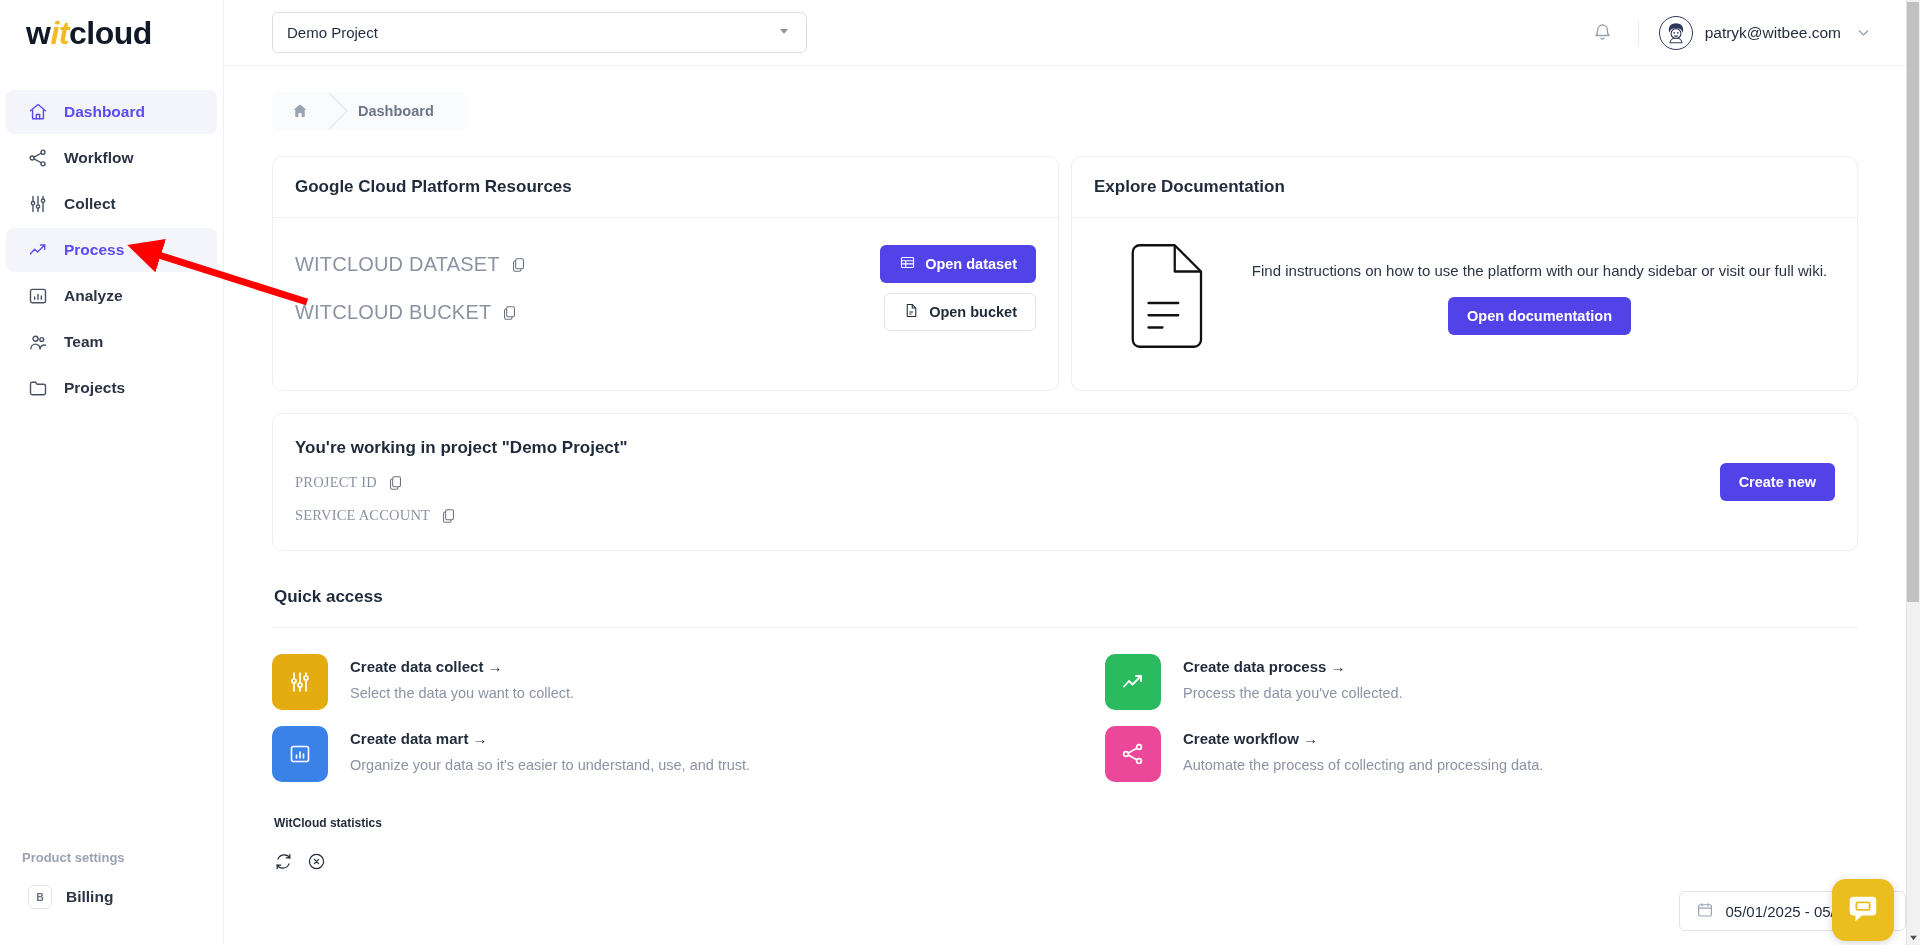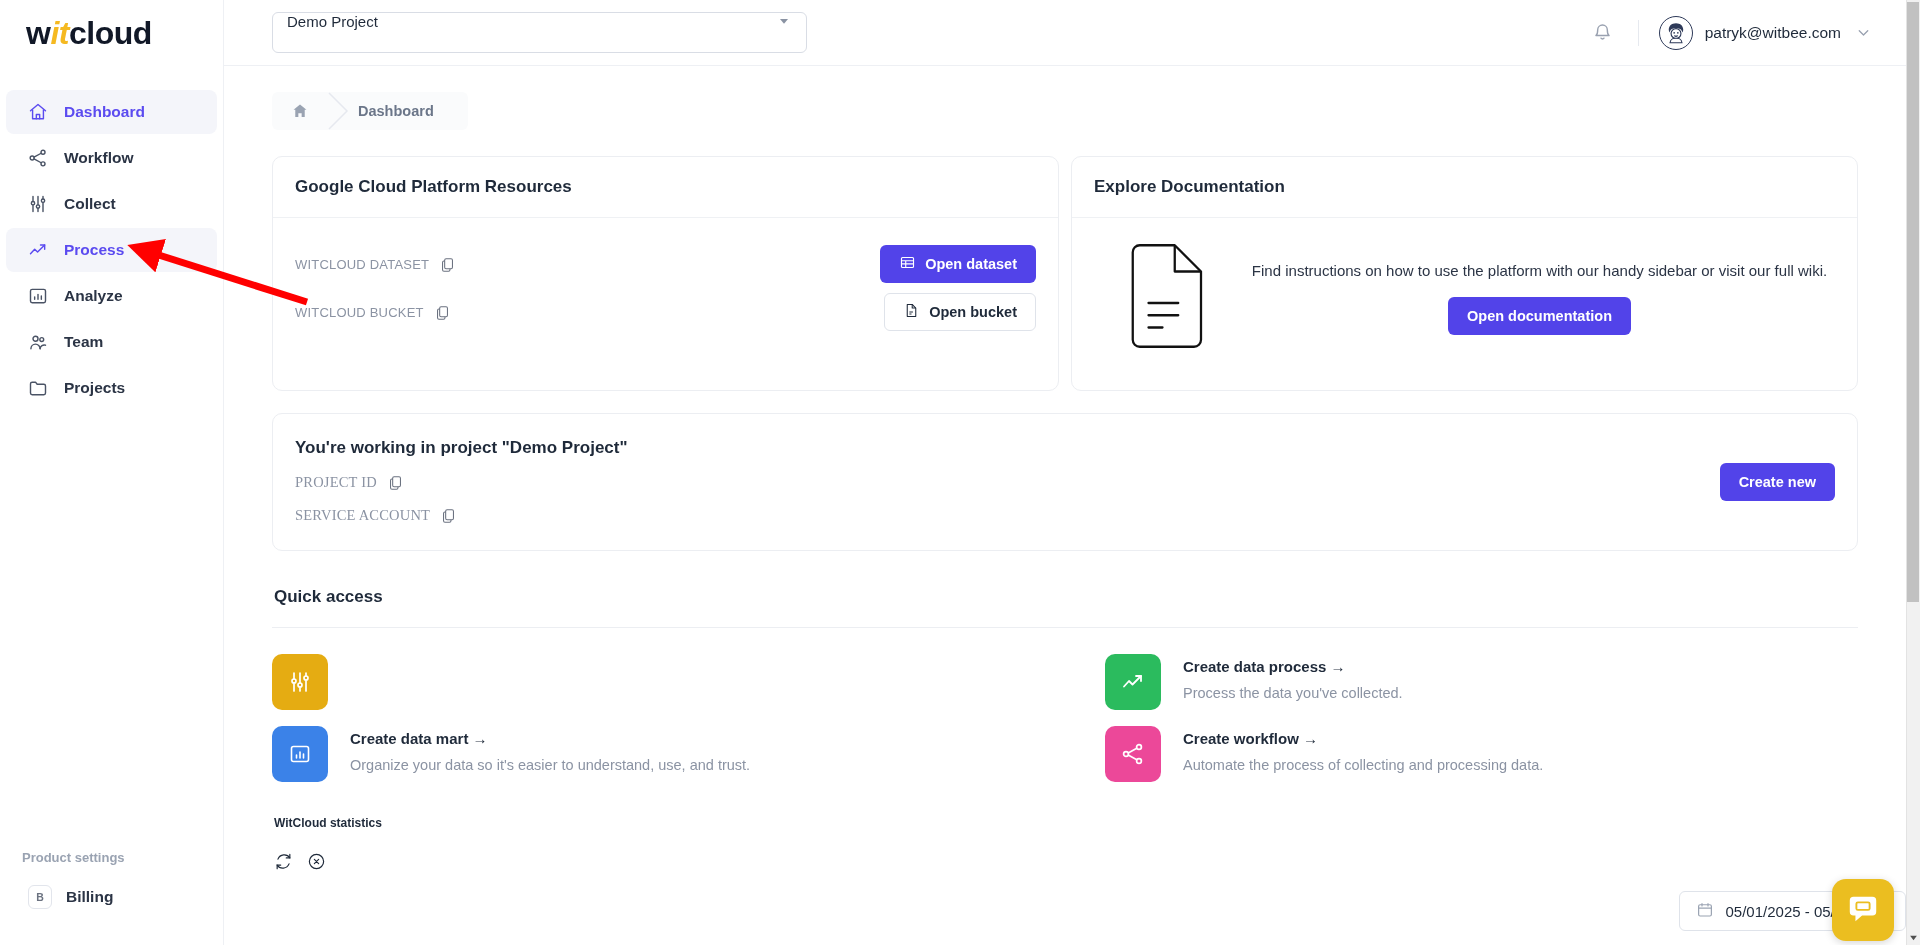--- a/index.html
+++ b/index.html
@@ -56,21 +56,21 @@
 
   
   .topbar {
     position: absolute; left: 224px; top: 0; right: 0; height: 66px;
     background: #fff; border-bottom: 1px solid #eef0f4;
     display: flex; align-items: center;
   }
   .project-select {
     margin-left: 48px; width: 535px; height: 41px;
     border: 1px solid #d9dde5; border-radius: 6px;
-    display: flex; align-items: flex-start; padding: 0 14px;
+    display: flex; align-items: center; padding: 0 14px;
     font-size: 15px; color: #1f2a3a; cursor: pointer; background: #fff;
   }
   .project-select .caret { margin-left: auto; }
   .topbar-right { margin-left: auto; display: flex; align-items: center; gap: 0; padding-right: 48px; }
   .bell { width: 30px; height: 30px; display: flex; align-items: center; justify-content: center; cursor: pointer; }
   .divider-v { width: 1px; height: 26px; background: #e6e9ef; margin: 0 20px; }
   .avatar {
     width: 34px; height: 34px; border-radius: 50%;
     border: 1.8px solid #2e3a59; display: flex; align-items: center; justify-content: center;
     overflow: hidden; background: #fff; margin-right: 12px;
@@ -98,21 +98,21 @@
     background: #fff; border: 1px solid #eceef2; border-radius: 10px;
     flex: 1; min-width: 0;
   }
   .card-head {
     padding: 20px 22px; border-bottom: 1px solid #eff1f4;
     font-size: 17px; font-weight: 600; color: #1f2a3a;
   }
   .card-body { padding: 22px; }
 
   .res-row { display: flex; align-items: center; min-height: 48px; }
-  .res-label { font-size: 13px; color: #8b93a3; letter-spacing: 0.2px; }
+  .res-label { font-size: 20px; color: #8b93a3; letter-spacing: 0.2px; }
   .copy-btn { margin-left: 10px; cursor: pointer; display: inline-flex; align-items: center; }
   .res-actions { margin-left: auto; }
   .btn {
     display: inline-flex; align-items: center; justify-content: center; gap: 9px;
     height: 38px; padding: 0 18px; border-radius: 6px;
     font-size: 14.5px; font-weight: 700; cursor: pointer; border: 1px solid transparent;
     white-space: nowrap;
   }
   .btn-primary { background: #5243E9; color: #fff; }
   .btn-outline { background: #fff; color: #1f2a3a; border-color: #dfe3ea; }
@@ -449,20 +449,24 @@
         <span class="qa-icon" style="background:#E5AC12">
           <svg viewBox="0 0 24 24" width="24" height="24" fill="none" stroke="#fff" stroke-width="1.7" stroke-linecap="round">
               <path d="M6 3v6M6 13v8"></path>
               <circle cx="6" cy="11" r="2"></circle>
               <path d="M12 3v10M12 17v4"></path>
               <circle cx="12" cy="15" r="2"></circle>
               <path d="M18 3v3M18 10v11"></path>
               <circle cx="18" cy="8" r="2"></circle>
             </svg>
         </span>
+        <span class="qa-text">
+          <span class="qa-head" style="display:block">Create data collect →</span>
+          <span class="qa-sub" style="display:block">Select the data you want to collect.</span>
+        </span>
       </div>
 
       <div class="qa-item">
         <span class="qa-icon" style="background:#2BBB5E">
           <svg viewBox="0 0 24 24" width="24" height="24" fill="none" stroke="#fff" stroke-width="1.8" stroke-linecap="round" stroke-linejoin="round">
               <path d="M3 16.5 8 11l3.5 3.5L20 6"></path>
               <path d="M15 6h5v5"></path>
             </svg>
         </span>
         <span class="qa-text">

